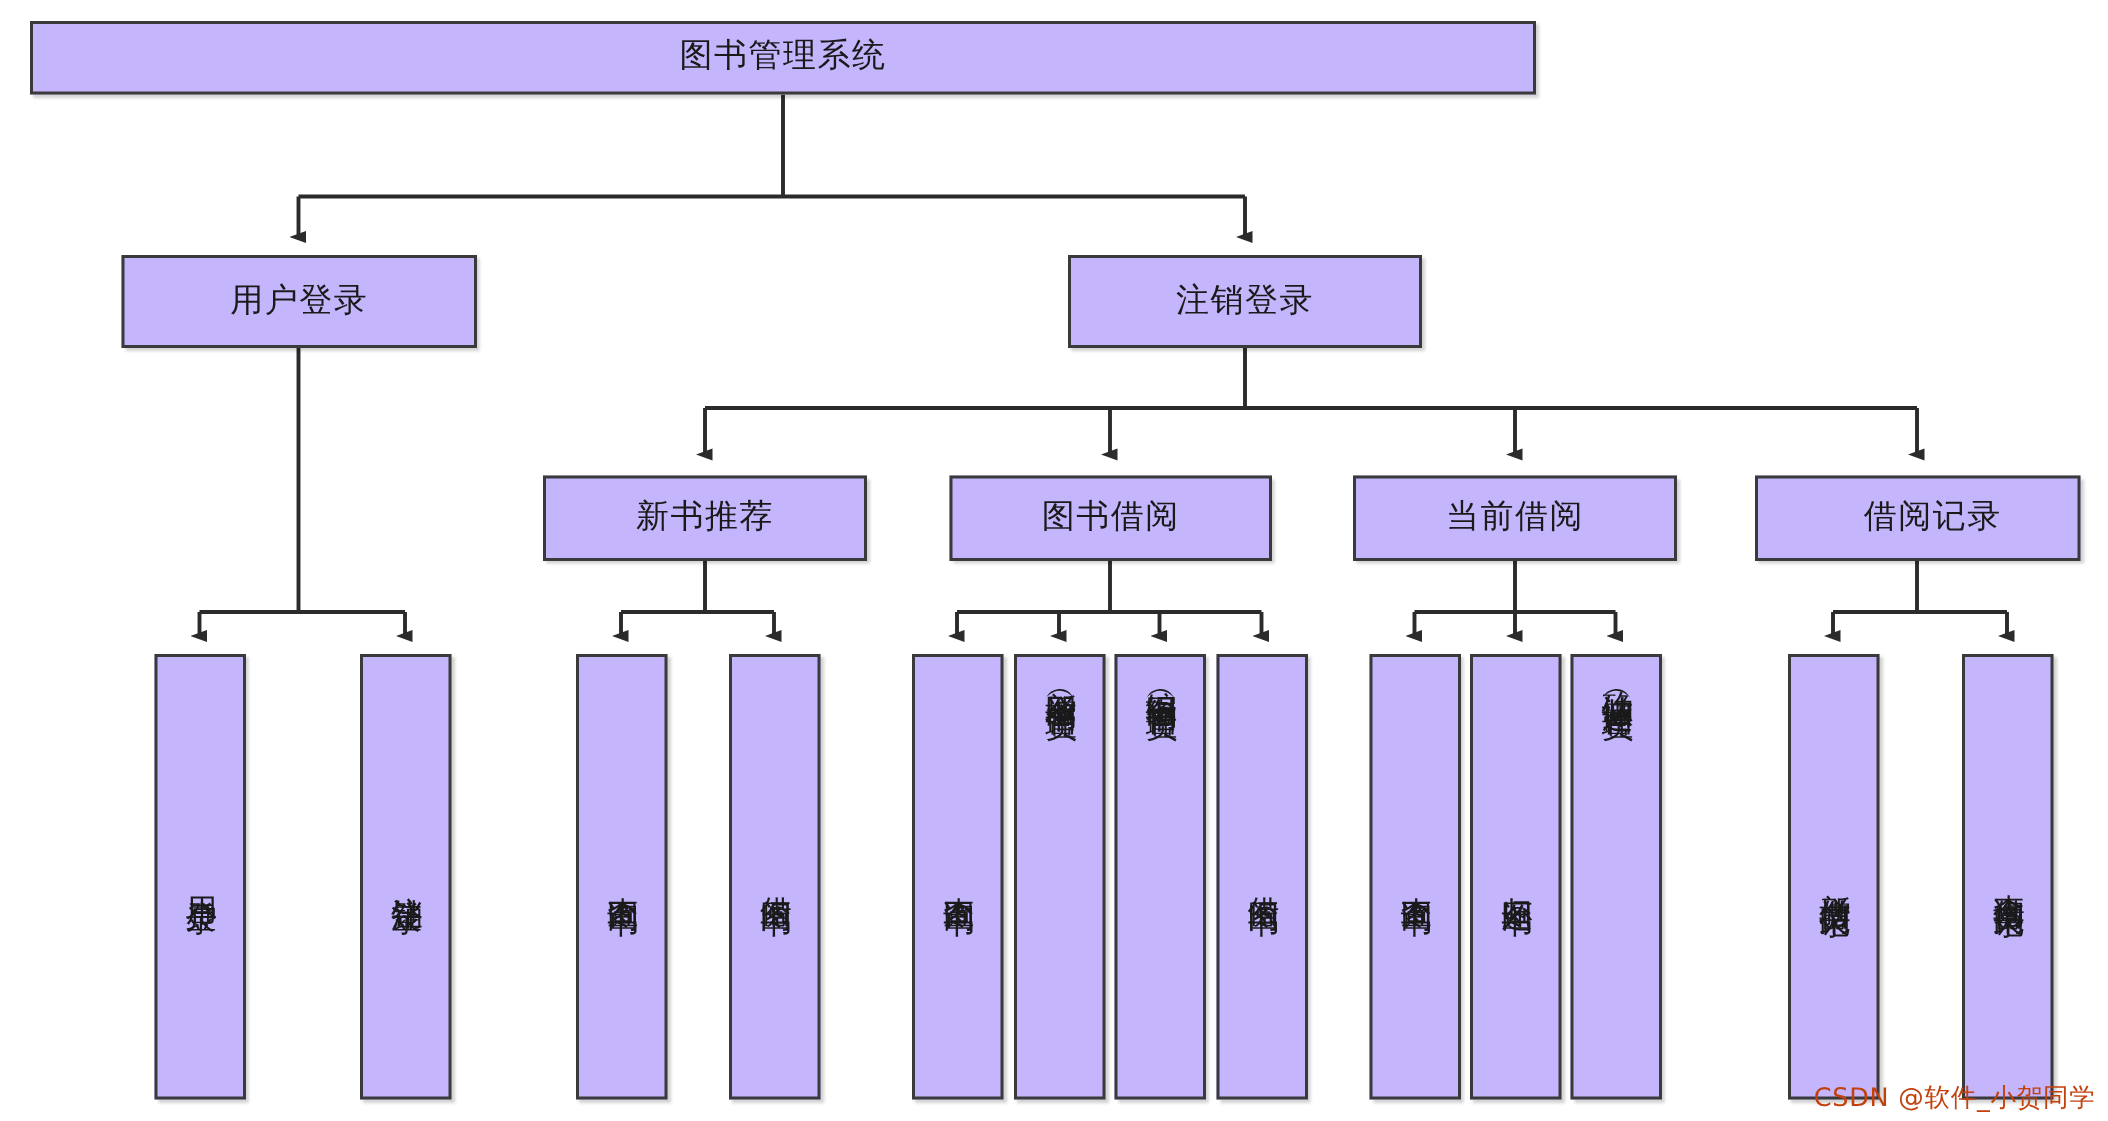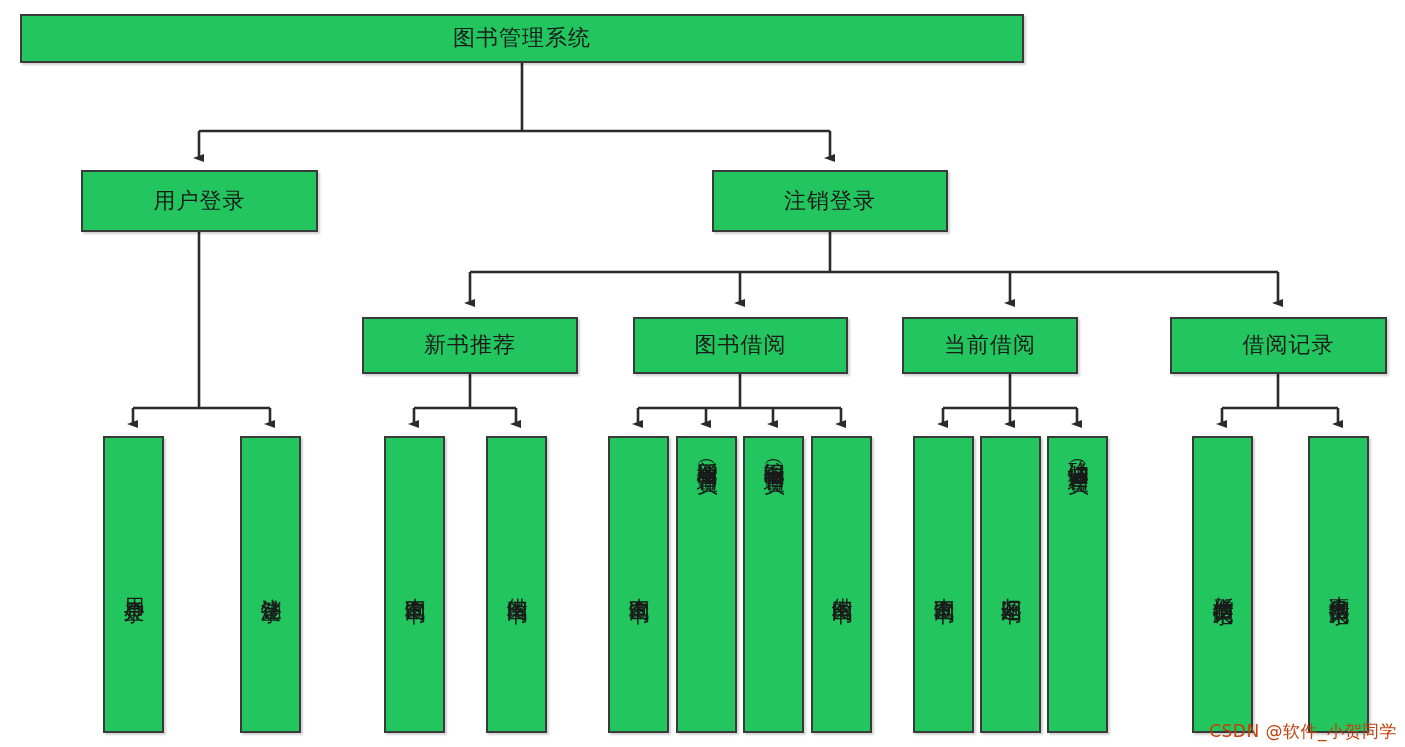--- a/index.html
+++ b/index.html
@@ -21,21 +21,21 @@
     position: absolute;
     left: 0;
     top: 0;
     width: 1405px;
     height: 747px;
     pointer-events: none;
   }
   .node {
     position: absolute;
     box-sizing: border-box;
-    background: #22c55e;
+    background: #c4b5fd;
     border: 2px solid #3a3a3a;
     box-shadow: 2px 2px 2px rgba(0,0,0,0.18);
     display: flex;
     align-items: center;
     justify-content: center;
     color: #1a1a1a;
   }
   .node.h .label {
     font-size: 22px;
     line-height: 1.1;
@@ -134,21 +134,21 @@
   <div class="node h" style="left:712px; top:170px; width:236px; height:62px;">
     <span class="label">注销登录</span>
   </div>
 
   <div class="node h" style="left:633px; top:317px; width:215px; height:57px;">
     <span class="label">图书借阅</span>
   </div>
   <div class="node h" style="left:362px; top:317px; width:216px; height:57px;">
     <span class="label">新书推荐</span>
   </div>
-  <div class="node h" style="left:902px; top:317px; width:176px; height:57px;">
+  <div class="node h" style="left:902px; top:317px; width:216px; height:57px;">
     <span class="label">当前借阅</span>
   </div>
   <div class="node h" style="left:1170px; top:317px; width:217px; height:57px;padding-left:20px;">
     <span class="label">借阅记录</span>
   </div>
 
   <div class="node v mid" style="left:103px; top:436px; width:61px; height:297px;">
     <span class="label">用户登录</span>
   </div>
   <div class="node v mid" style="left:240px; top:436px; width:61px; height:297px;">

